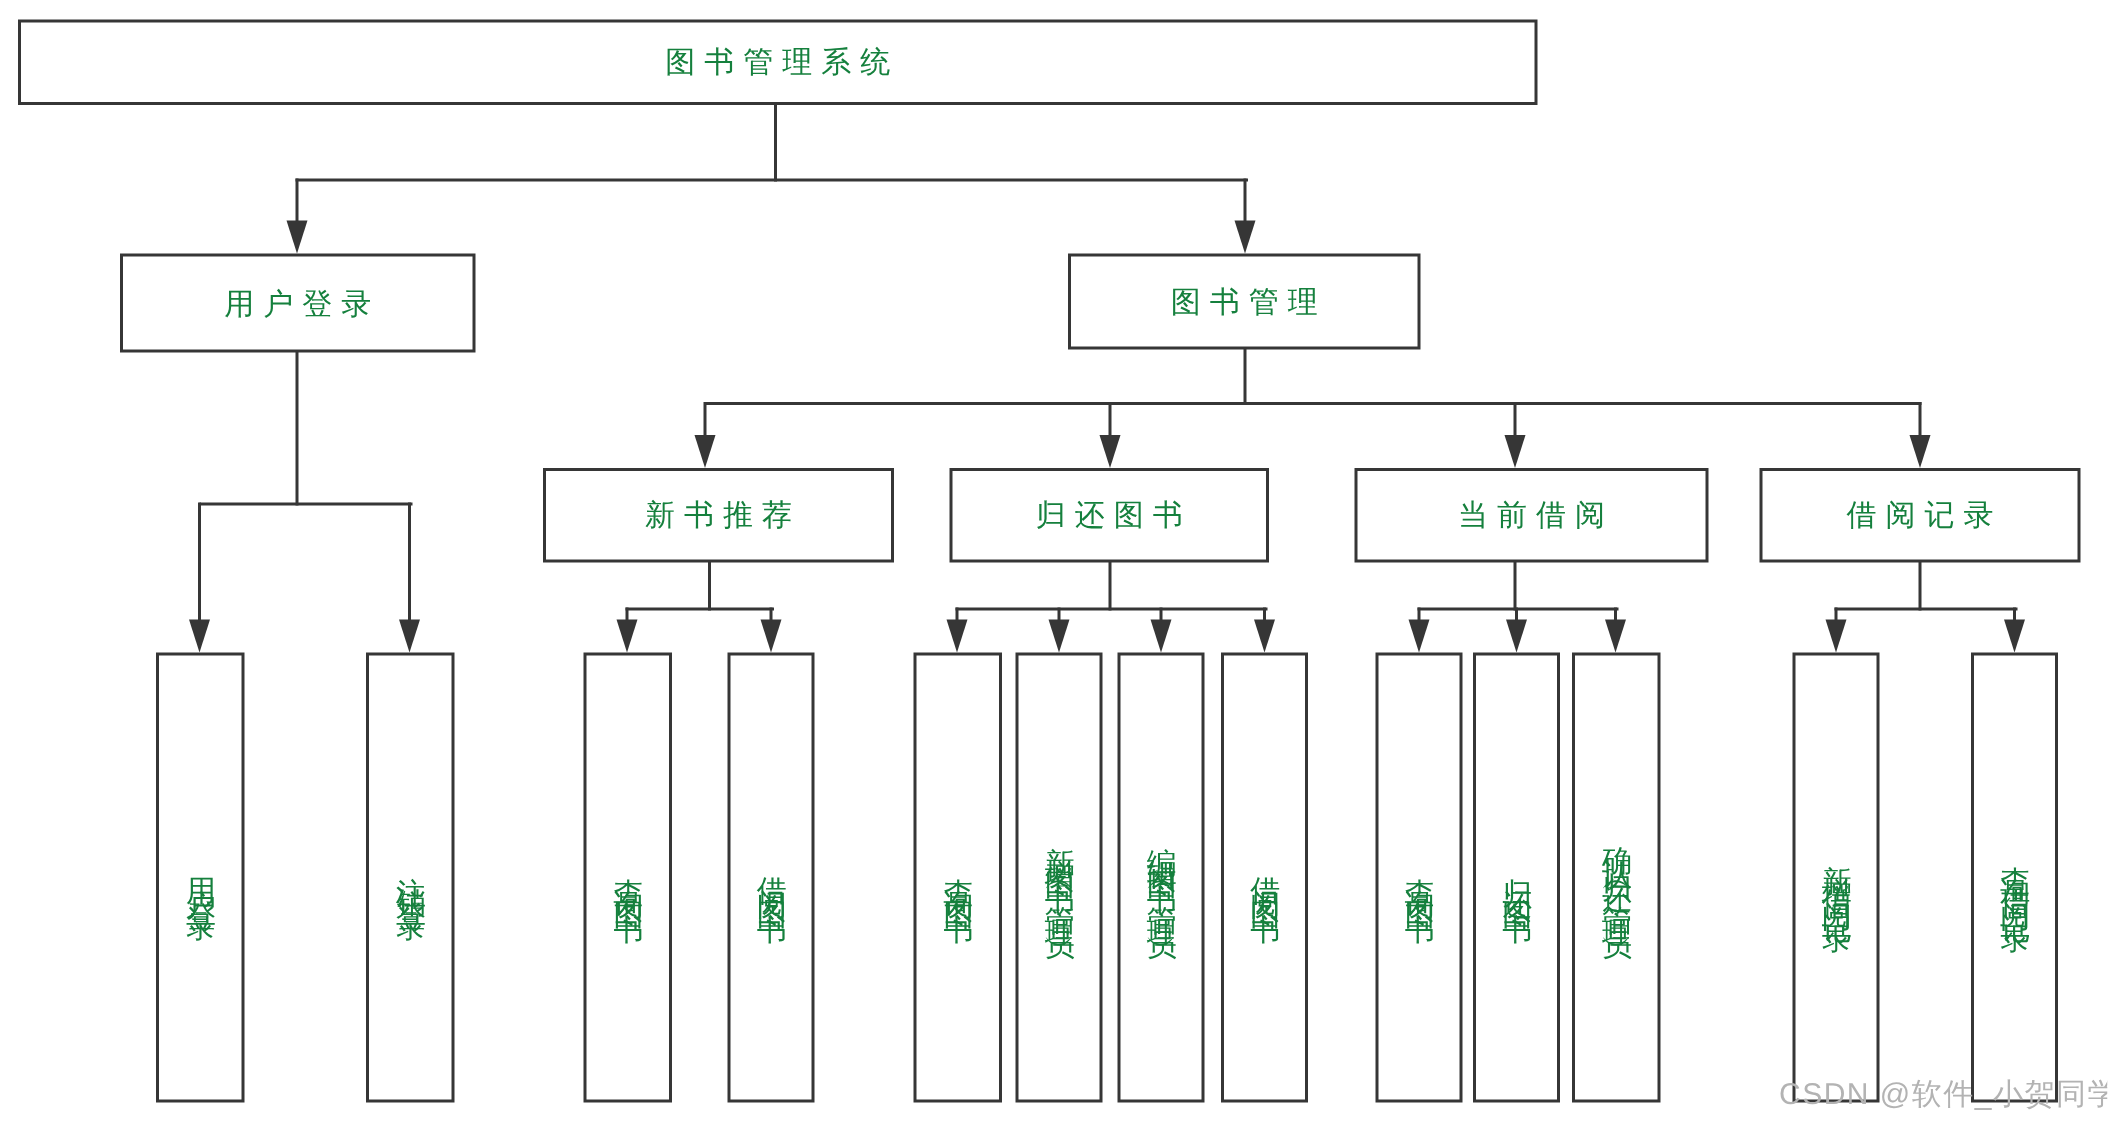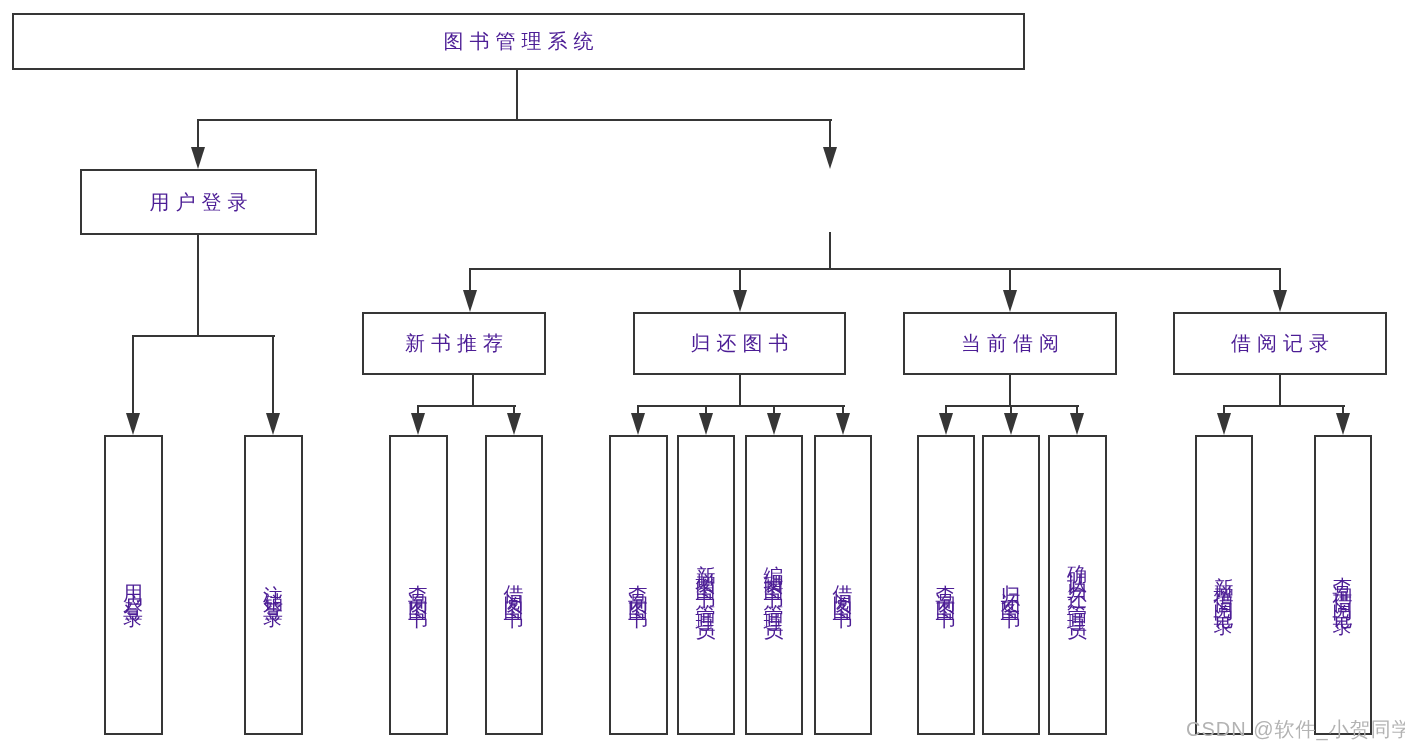--- a/index.html
+++ b/index.html
@@ -6,21 +6,21 @@
   .canvas{
     position:relative;width:1405px;height:747px;background:#ffffff;
     font-family:"Liberation Sans","DejaVu Sans",sans-serif;
     color:#2b2b2b;overflow:hidden;
   }
   .node{
     position:absolute;box-sizing:border-box;background:#ffffff;
     border:2.5px solid #363636;display:flex;align-items:center;justify-content:center;
   }
   .node .lbl{
-    font-size:20px;letter-spacing:6px;text-indent:6px;white-space:nowrap;color:#4c1d95;text-align:right;
+    font-size:20px;letter-spacing:6px;text-indent:6px;white-space:nowrap;color:#15803d;text-align:right;
   }
   .node.v .lbl{
     writing-mode:vertical-rl;text-orientation:mixed;
     letter-spacing:8px;text-indent:0;line-height:1;
   }
   .hline{position:absolute;height:2px;background:#363636;}
   .vline{position:absolute;width:2px;background:#363636;}
   .ah{
     position:absolute;width:0;height:0;
     border-left:7px solid transparent;border-right:7px solid transparent;
@@ -36,28 +36,31 @@
 
 <div class="canvas">
 
   <div class="node" style="left:12px;top:13px;width:1013px;height:57px">
     <span class="lbl">图书管理系统</span>
   </div>
 
   <div class="node" style="left:80px;top:169px;width:237px;height:66px">
     <span class="lbl">用户登录</span>
   </div>
+  <div class="node" style="left:712px;top:169px;width:235px;height:64px">
+    <span class="lbl">图书管理</span>
+  </div>
 
-  <div class="node" style="left:362px;top:312px;width:184px;height:63px">
+  <div class="node" style="left:362px;top:312px;width:234px;height:63px">
     <span class="lbl">新书推荐</span>
   </div>
   <div class="node" style="left:633px;top:312px;width:213px;height:63px">
     <span class="lbl">归还图书</span>
   </div>
-  <div class="node" style="left:903px;top:312px;width:214px;height:63px">
+  <div class="node" style="left:903px;top:312px;width:236px;height:63px">
     <span class="lbl">当前借阅</span>
   </div>
   <div class="node" style="left:1173px;top:312px;width:214px;height:63px">
     <span class="lbl">借阅记录</span>
   </div>
 
   <div class="node v" style="left:104px;top:435px;width:59px;height:300px">
     <span class="lbl">用户登录</span>
   </div>
   <div class="node v" style="left:244px;top:435px;width:59px;height:300px">

